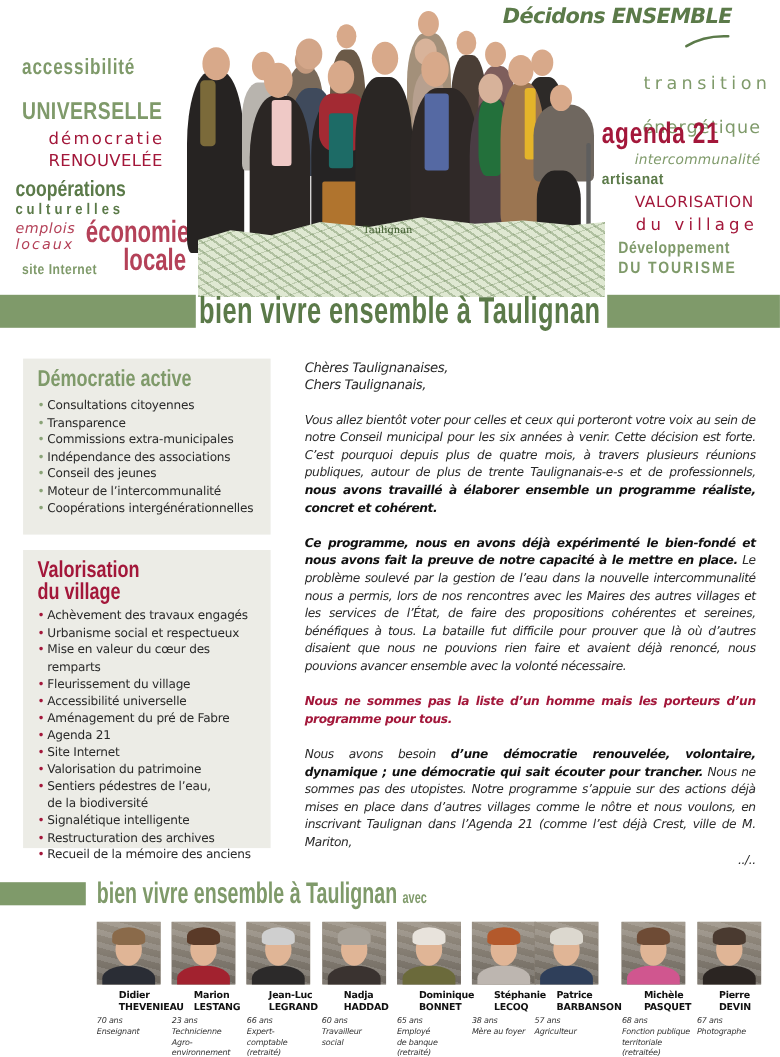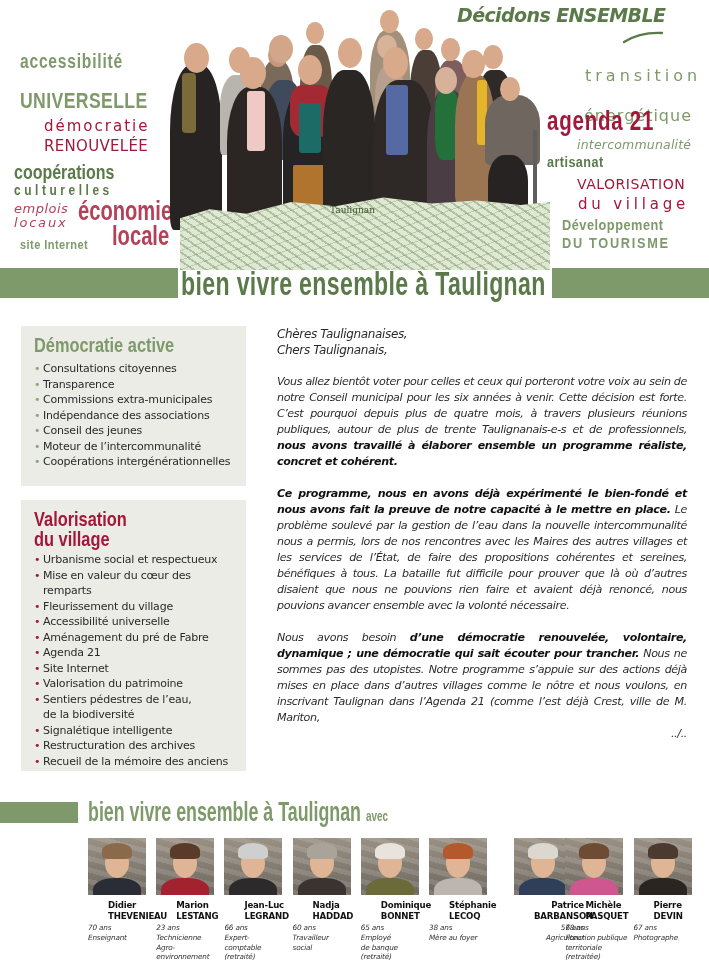--- a/index.html
+++ b/index.html
@@ -181,20 +181,21 @@
     <li>Conseil des jeunes</li>
     <li>Moteur de l’intercommunalité</li>
     <li>Coopérations intergénérationnelles</li>
   </ul>
 </div>
 
 <div class="box box2" style="top:500px; height:271px;">
   <span class="box-title" style="color:#a3173a;">Valorisation</span>
   <span class="box-title" style="color:#a3173a; margin-top:-1px;">du village</span>
   <ul style="margin-top:3px;">
+    <li>Achèvement des travaux engagés</li>
     <li>Urbanisme social et respectueux</li>
     <li>Mise en valeur du cœur des remparts</li>
     <li>Fleurissement du village</li>
     <li>Accessibilité universelle</li>
     <li>Aménagement du pré de Fabre</li>
     <li>Agenda 21</li>
     <li>Site Internet</li>
     <li>Valorisation du patrimoine</li>
     <li>Sentiers pédestres de l’eau,</li>
     <li class="nobullet" style="padding-left:9px;">de la biodiversité</li>
@@ -205,20 +206,21 @@
 </div>
 <style>.box li.nobullet::before { content: ""; }</style>
 
 <div class="letter">
   <div class="greet">
     <div>Chères Taulignanaises,</div>
     <div>Chers Taulignanais,</div>
   </div>
   <p><span>Vous allez bientôt voter pour celles et ceux qui porteront votre voix au sein de notre Conseil municipal pour les six années à venir. Cette décision est forte. C’est pourquoi depuis plus de quatre mois, à travers plusieurs réunions publiques, autour de plus de trente Taulignanais-e-s et de professionnels, </span><b>nous avons travaillé à élaborer ensemble un programme réaliste, concret et cohérent.</b></p>
   <p><b>Ce programme, nous en avons déjà expérimenté le bien-fondé et nous avons fait la preuve de notre capacité à le mettre en place.</b><span> Le problème soulevé par la gestion de l’eau dans la nouvelle intercommunalité nous a permis, lors de nos rencontres avec les Maires des autres villages et les services de l’État, de faire des propositions cohérentes et sereines, bénéfiques à tous. La bataille fut difficile pour prouver que là où d’autres disaient que nous ne pouvions rien faire et avaient déjà renoncé, nous pouvions avancer ensemble avec la volonté nécessaire.</span></p>
+  <p class="red">Nous ne sommes pas la liste d’un homme mais les porteurs d’un programme pour tous.</p>
   <p><span>Nous avons besoin </span><b>d’une démocratie renouvelée, volontaire, dynamique ; une démocratie qui sait écouter pour trancher.</b><span> Nous ne sommes pas des utopistes. Notre programme s’appuie sur des actions déjà mises en place dans d’autres villages comme le nôtre et nous voulons, en inscrivant Taulignan dans l’Agenda 21 (comme l’est déjà Crest, ville de M. Mariton,</span></p>
   <p class="cont">../..</p>
 </div>
 
 <div class="footer-band"></div>
 <div class="footer-title">
   <span>bien vivre ensemble à Taulignan</span> <small>avec</small>
 </div>
 
 <div class="candidates" id="cands">
@@ -294,21 +296,21 @@
         <div class="bg"></div>
         <div class="body" style="background:#bdb6b0"></div>
         <div class="face"></div>
         <div class="hair" style="background:#b3592c"></div>
       </div>
       <span class="first">Stéphanie</span>
       <span class="last">LECOQ</span>
       <span class="age">38 ans</span>
       <span class="job">Mère au foyer</span>
     </div>
-    <div class="cand" style="left: 426px; text-align: right;">
+    <div class="cand" style="left: 398px;">
       <div class="pic">
         <div class="bg"></div>
         <div class="body" style="background:#2f3f5a"></div>
         <div class="face"></div>
         <div class="hair" style="background:#dcd8cf"></div>
       </div>
       <span class="first">Patrice</span>
       <span class="last">BARBANSON</span>
       <span class="age">57 ans</span>
       <span class="job">Agriculteur</span>

